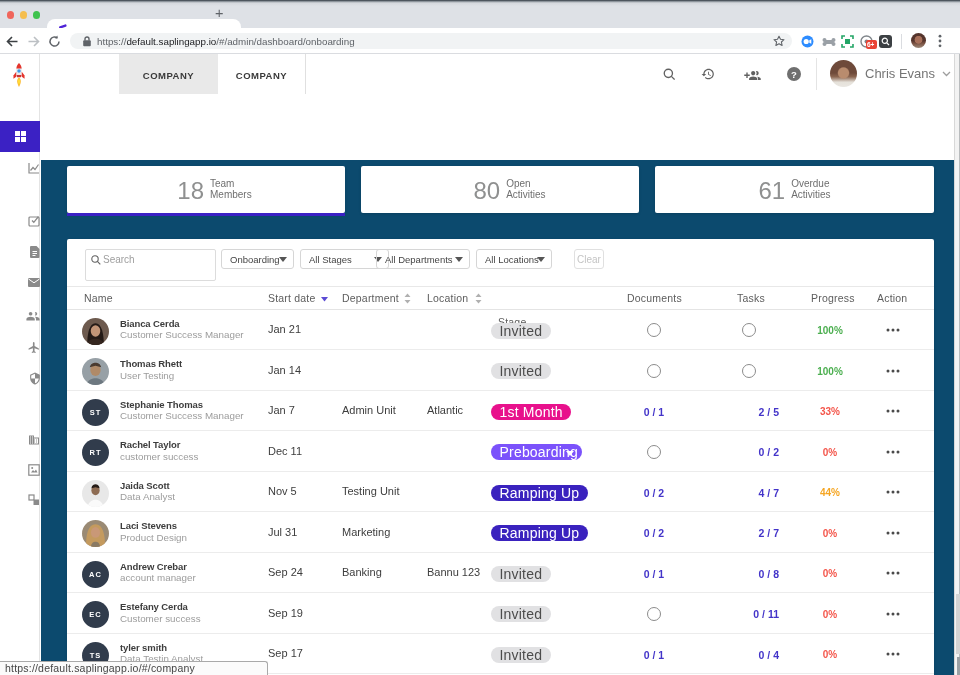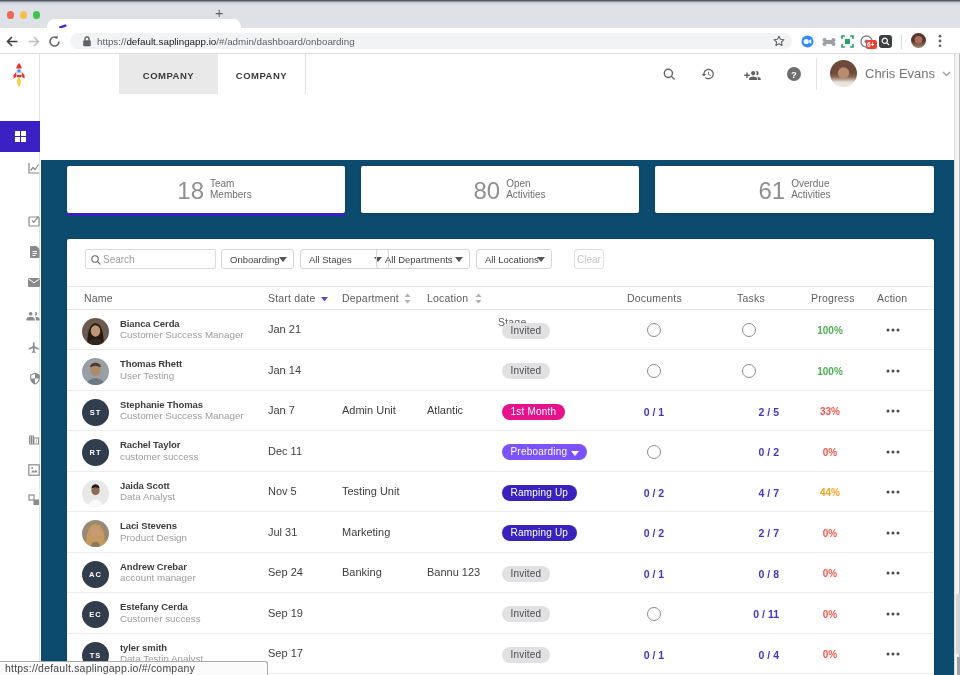--- a/index.html
+++ b/index.html
@@ -51,21 +51,21 @@
 .card { position:absolute; top:6px; height:47px; background:#fff; border-radius:2px;
   box-shadow:0 1px 3px rgba(0,0,0,.14); display:flex; align-items:center; justify-content:center; }
 .cnum { font-size:24px; font-weight:300; color:#8f9090; margin-right:6px; position:relative; top:1px; }
 .clbl { font-size:10px; color:#6f6f6f; line-height:10.8px; }
 #card1:after { content:""; position:absolute; left:0; bottom:-3px; width:100%; height:3px;
   background:var(--p); }
 
 
 #panel { position:absolute; left:26px; top:79px; width:867px; height:436px; background:#fff;
   border-radius:2px 2px 0 0; box-shadow:0 1px 3px rgba(0,0,0,.12); }
-#search { position:absolute; left:18px; top:10px; width:131px; height:20px;
+#search { position:absolute; left:18px; top:10px; width:131px; height:32px;
   border:1px solid #dcdcdc; border-radius:2px; }
 #search span { position:absolute; left:17px; top:4px; font-size:10px; color:#9e9e9e; }
 .sel { position:absolute; top:10px; height:20px; border:1px solid #d6d6d6; border-radius:3px;
   font-size:9.5px; color:#454545; line-height:19px; padding-left:8px; }
 .sel svg { position:absolute; right:6px; top:7px; }
 #clear { position:absolute; left:507px; top:10px; width:30px; height:20px; border:1px solid #e0e0e0;
   border-radius:3px; font-size:10px; color:#c4c4c4; text-align:center; line-height:19px; }
 
 
 #thead { position:absolute; left:0; top:46.5px; width:867px; height:24px;
@@ -77,25 +77,25 @@
 .av svg { width:27px; height:27px; }
 .avi { position:absolute; left:14.5px; top:8px; width:27px; height:27px; border-radius:50%;
   background:#313c4c; color:#fff; font-size:7.5px; letter-spacing:1px; text-align:center;
   line-height:27px; font-weight:bold; text-indent:1px; }
 .nm { position:absolute; left:53px; top:9px; font-size:9.5px; font-weight:bold; color:#3d3d3d;
   line-height:10px; letter-spacing:-.1px; }
 .sub { position:absolute; left:53px; top:20.5px; font-size:9.8px; color:#9c9c9c; line-height:10px; }
 .dt { position:absolute; left:201px; top:14.5px; font-size:11px; color:#3d3d3d; line-height:11.5px; }
 .dept { position:absolute; left:275px; top:14.5px; font-size:11px; color:#3d3d3d; line-height:11.5px; }
 .loc { position:absolute; left:360px; top:14.5px; font-size:11px; color:#3d3d3d; line-height:11.5px; }
-.pill { position:absolute; left:435px; top:13px; height:16px; border-radius:8px;
-  font-size:10px; line-height:16px; padding:0 8.5px; color:#fff; letter-spacing:.2px; }
+.pill { position:absolute; left:424px; top:13px; height:16px; border-radius:8px;
+  font-size:14px; line-height:16px; padding:0 8.5px; color:#fff; letter-spacing:.2px; }
 .pgrey { background:#e1e1e3; color:#4c4c4c; }
 .ppink { background:#e8118c; }
-.ppurp { background:#7b52fb; padding-right:20px; }
+.ppurp { background:#7b52fb; padding-right:4px; }
 .pind { background:#3a22be; }
 .docs { position:absolute; left:557px; width:60px; top:15px; text-align:center; font-size:10.5px;
   font-weight:bold; color:#4334c9; }
 .tsk { position:absolute; left:652px; width:60px; top:15px; text-align:right; font-size:10.5px;
   font-weight:bold; color:#4334c9; }
 .prog { position:absolute; left:733px; width:60px; top:15.5px; text-align:center; font-size:10px;
   font-weight:bold; }
 .act { position:absolute; left:810px; width:32px; top:18.5px; }
 .act svg { display:block; margin:0 auto; }
 .ocirc { position:absolute; top:13.5px; width:14px; height:14px; border:1.5px solid #8c8c8c;

